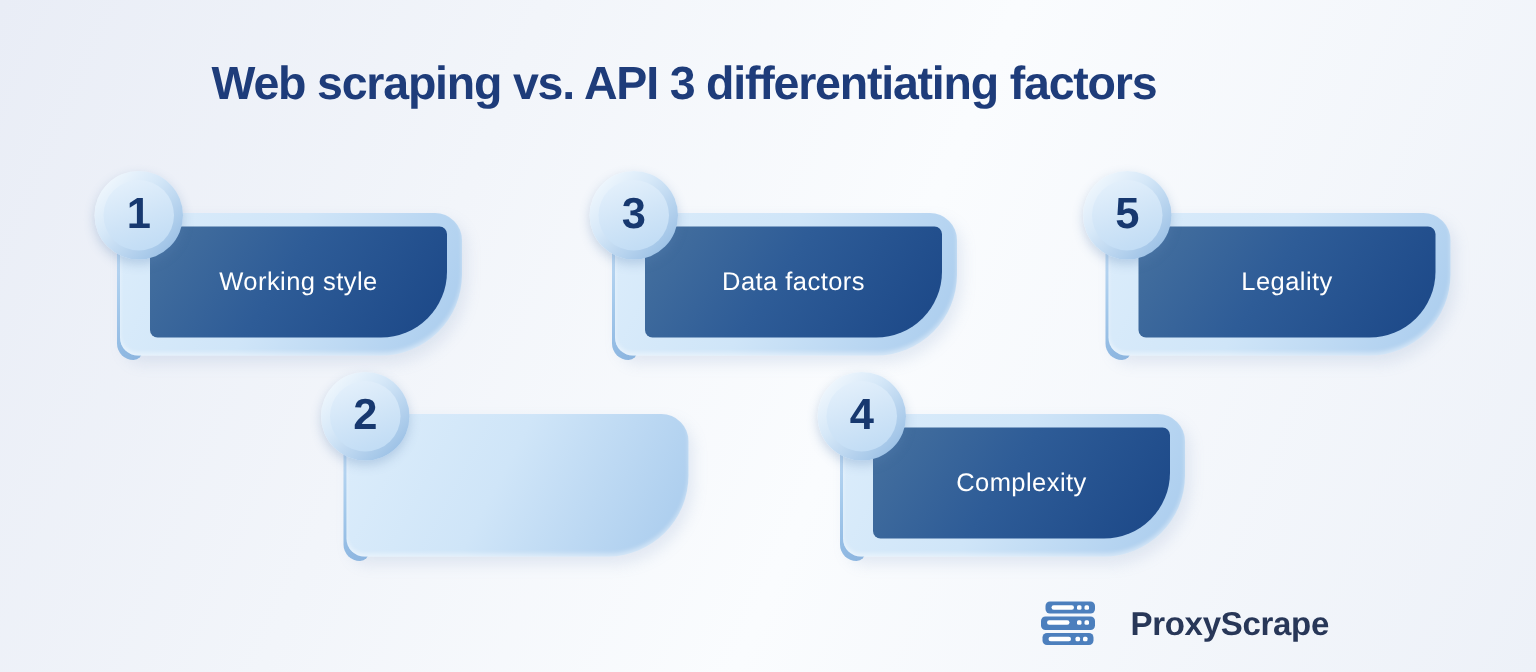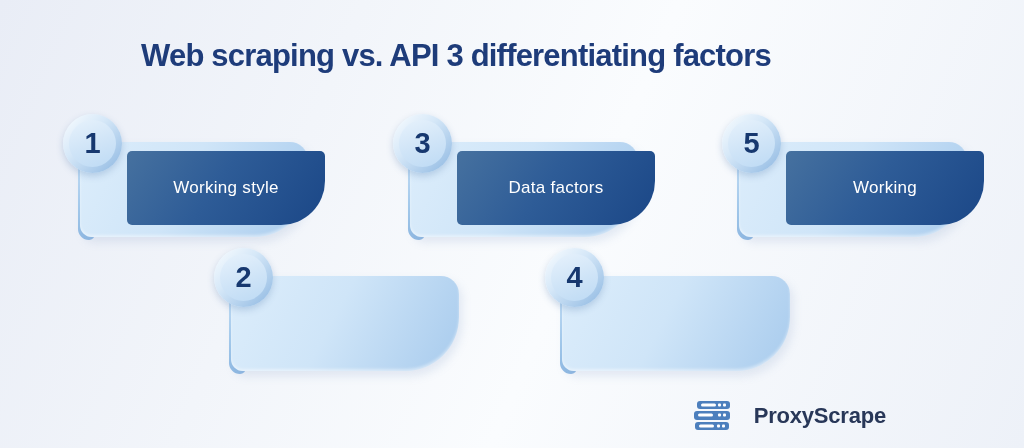--- a/index.html
+++ b/index.html
@@ -33,21 +33,21 @@
   .banner-back{
     position:absolute;left:17px;top:28px;width:228px;height:95px;
     border-radius:10px 18px 54px 12px;
     background:linear-gradient(118deg,#dcedfb 0%,#cfe5f8 45%,#a8cbed 100%);
     box-shadow:inset 0 -2px 3px rgba(255,255,255,0.45), 3px 5px 10px rgba(120,150,195,0.18);
   }
   .banner-front{
     position:absolute;left:37px;top:37px;width:198px;height:74px;
     border-radius:5px 5px 44px 5px;
     background:linear-gradient(125deg,#46719f 0%,#2e5c97 45%,#1b4787 100%);
-    display:flex;align-items:center;justify-content:center;margin-left:27px;
+    display:flex;align-items:center;justify-content:center;
   }
   .factor-label{
     color:#ffffff;font-size:17px;font-weight:500;letter-spacing:0.3px;
   }
   .badge{
     position:absolute;left:0;top:0;width:59px;height:59px;border-radius:50%;
     background:linear-gradient(135deg,#fafdff 0%,#d6e8f8 40%,#8db7e1 100%);
     box-shadow:0 3px 7px rgba(90,130,180,0.30);
     display:flex;align-items:center;justify-content:center;
   }
@@ -119,32 +119,35 @@
     <div class="badge">
       <div class="badge-inner">
         <span class="badge-number">3</span>
       </div>
     </div>
   </div>
 
   <div class="card pos4">
     <div class="stem"></div>
     <div class="banner-back"></div>
+    <div class="banner-front">
+      <span class="factor-label">Complexity</span>
+    </div>
     <div class="badge">
       <div class="badge-inner">
         <span class="badge-number">4</span>
       </div>
     </div>
   </div>
 
   <div class="card pos5">
     <div class="stem"></div>
     <div class="banner-back"></div>
     <div class="banner-front">
-      <span class="factor-label">Working</span>
+      <span class="factor-label">Legality</span>
     </div>
     <div class="badge">
       <div class="badge-inner">
         <span class="badge-number">5</span>
       </div>
     </div>
   </div>
 
   <div class="logo">
     <div class="logo-icon">

